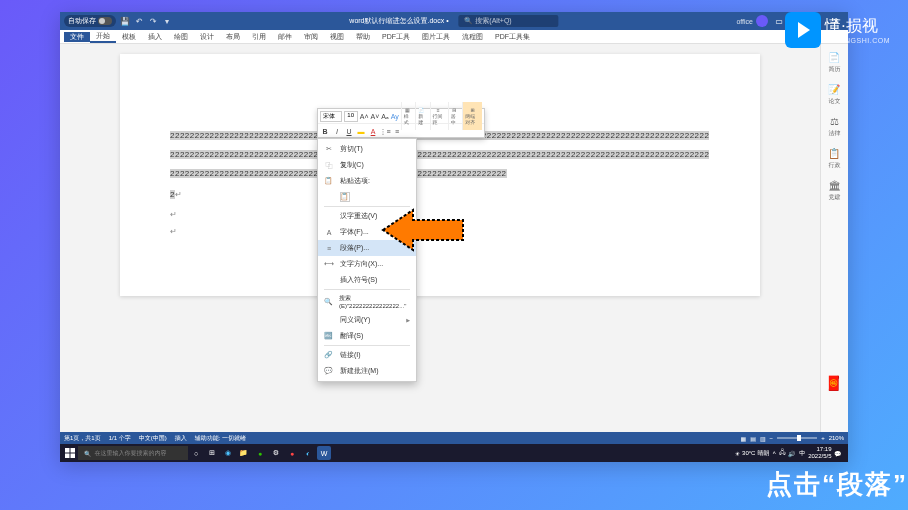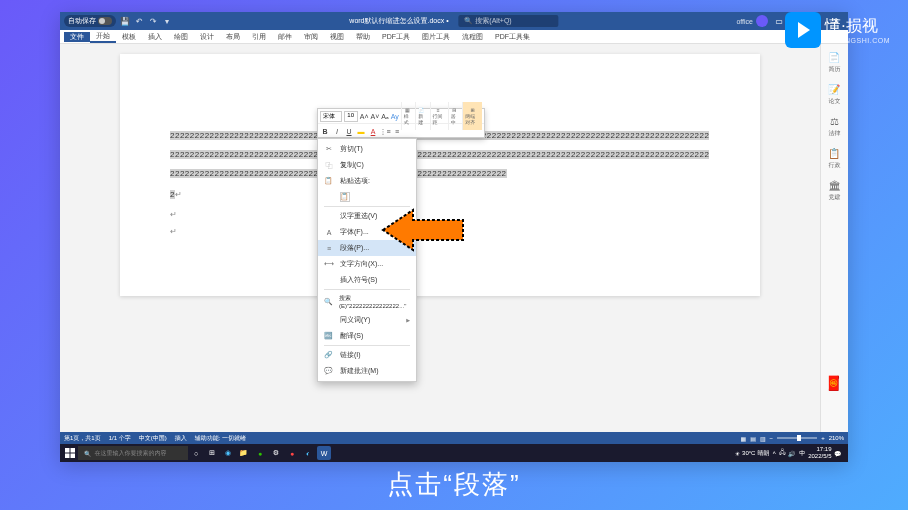--- a/index.html
+++ b/index.html
@@ -43,21 +43,21 @@
   .big-arrow { position: absolute; top: 205px; left: 378px; pointer-events: none; z-index: 100; }
   .status-bar { height: 12px; background: #2b579a; color: #fff; font-size: 6px; display: flex; align-items: center; padding: 0 4px; gap: 8px; }
   .status-bar .right { margin-left: auto; display: flex; align-items: center; gap: 4px; }
   .taskbar { height: 18px; background: #1a1a2e; display: flex; align-items: center; padding: 0 2px; font-size: 7px; color: #fff; }
   .start-btn { width: 16px; height: 16px; display: flex; align-items: center; justify-content: center; }
   .task-search { background: #333; padding: 2px 6px; font-size: 6px; color: #888; width: 110px; height: 14px; display: flex; align-items: center; gap: 3px; }
   .task-icon { width: 14px; height: 14px; display: flex; align-items: center; justify-content: center; margin: 0 1px; }
   .tray { margin-left: auto; display: flex; align-items: center; gap: 3px; font-size: 6px; padding-right: 4px; }
   .clock { display: flex; flex-direction: column; align-items: flex-end; line-height: 7px; font-size: 6px; }
   .weather { display: flex; align-items: center; gap: 2px; }
-  .caption { position: absolute; bottom: 8px; left: 0; right: 0; text-align: center; color: #fff; font-size: 26px; font-weight: 400; letter-spacing: 2px; margin-top: 44px; }
+  .caption { position: absolute; bottom: 8px; left: 0; right: 0; text-align: right; color: #fff; font-size: 26px; font-weight: 700; letter-spacing: 2px; margin-top: 44px; }
   .watermark { position: absolute; top: 12px; right: 18px; display: flex; align-items: center; gap: 4px; }
   .wm-logo { width: 36px; height: 36px; background: #0095ff; border-radius: 6px; position: relative; display: flex; align-items: center; justify-content: center; }
   .wm-play { width: 0; height: 0; border-left: 12px solid #fff; border-top: 8px solid transparent; border-bottom: 8px solid transparent; margin-left: 3px; }
   .wm-text { display: flex; flex-direction: column; }
   .wm-main { color: #fff; font-size: 16px; font-weight: normal; }
   .wm-sub { color: rgba(255,255,255,0.8); font-size: 7px; letter-spacing: 0.5px; }
   .wm-dou { position: relative; }
   .zoom-slider { width: 40px; height: 2px; background: rgba(255,255,255,0.4); position: relative; }
   .zoom-thumb { position: absolute; width: 4px; height: 6px; background: #fff; top: -2px; left: 50%; }
 </style>

